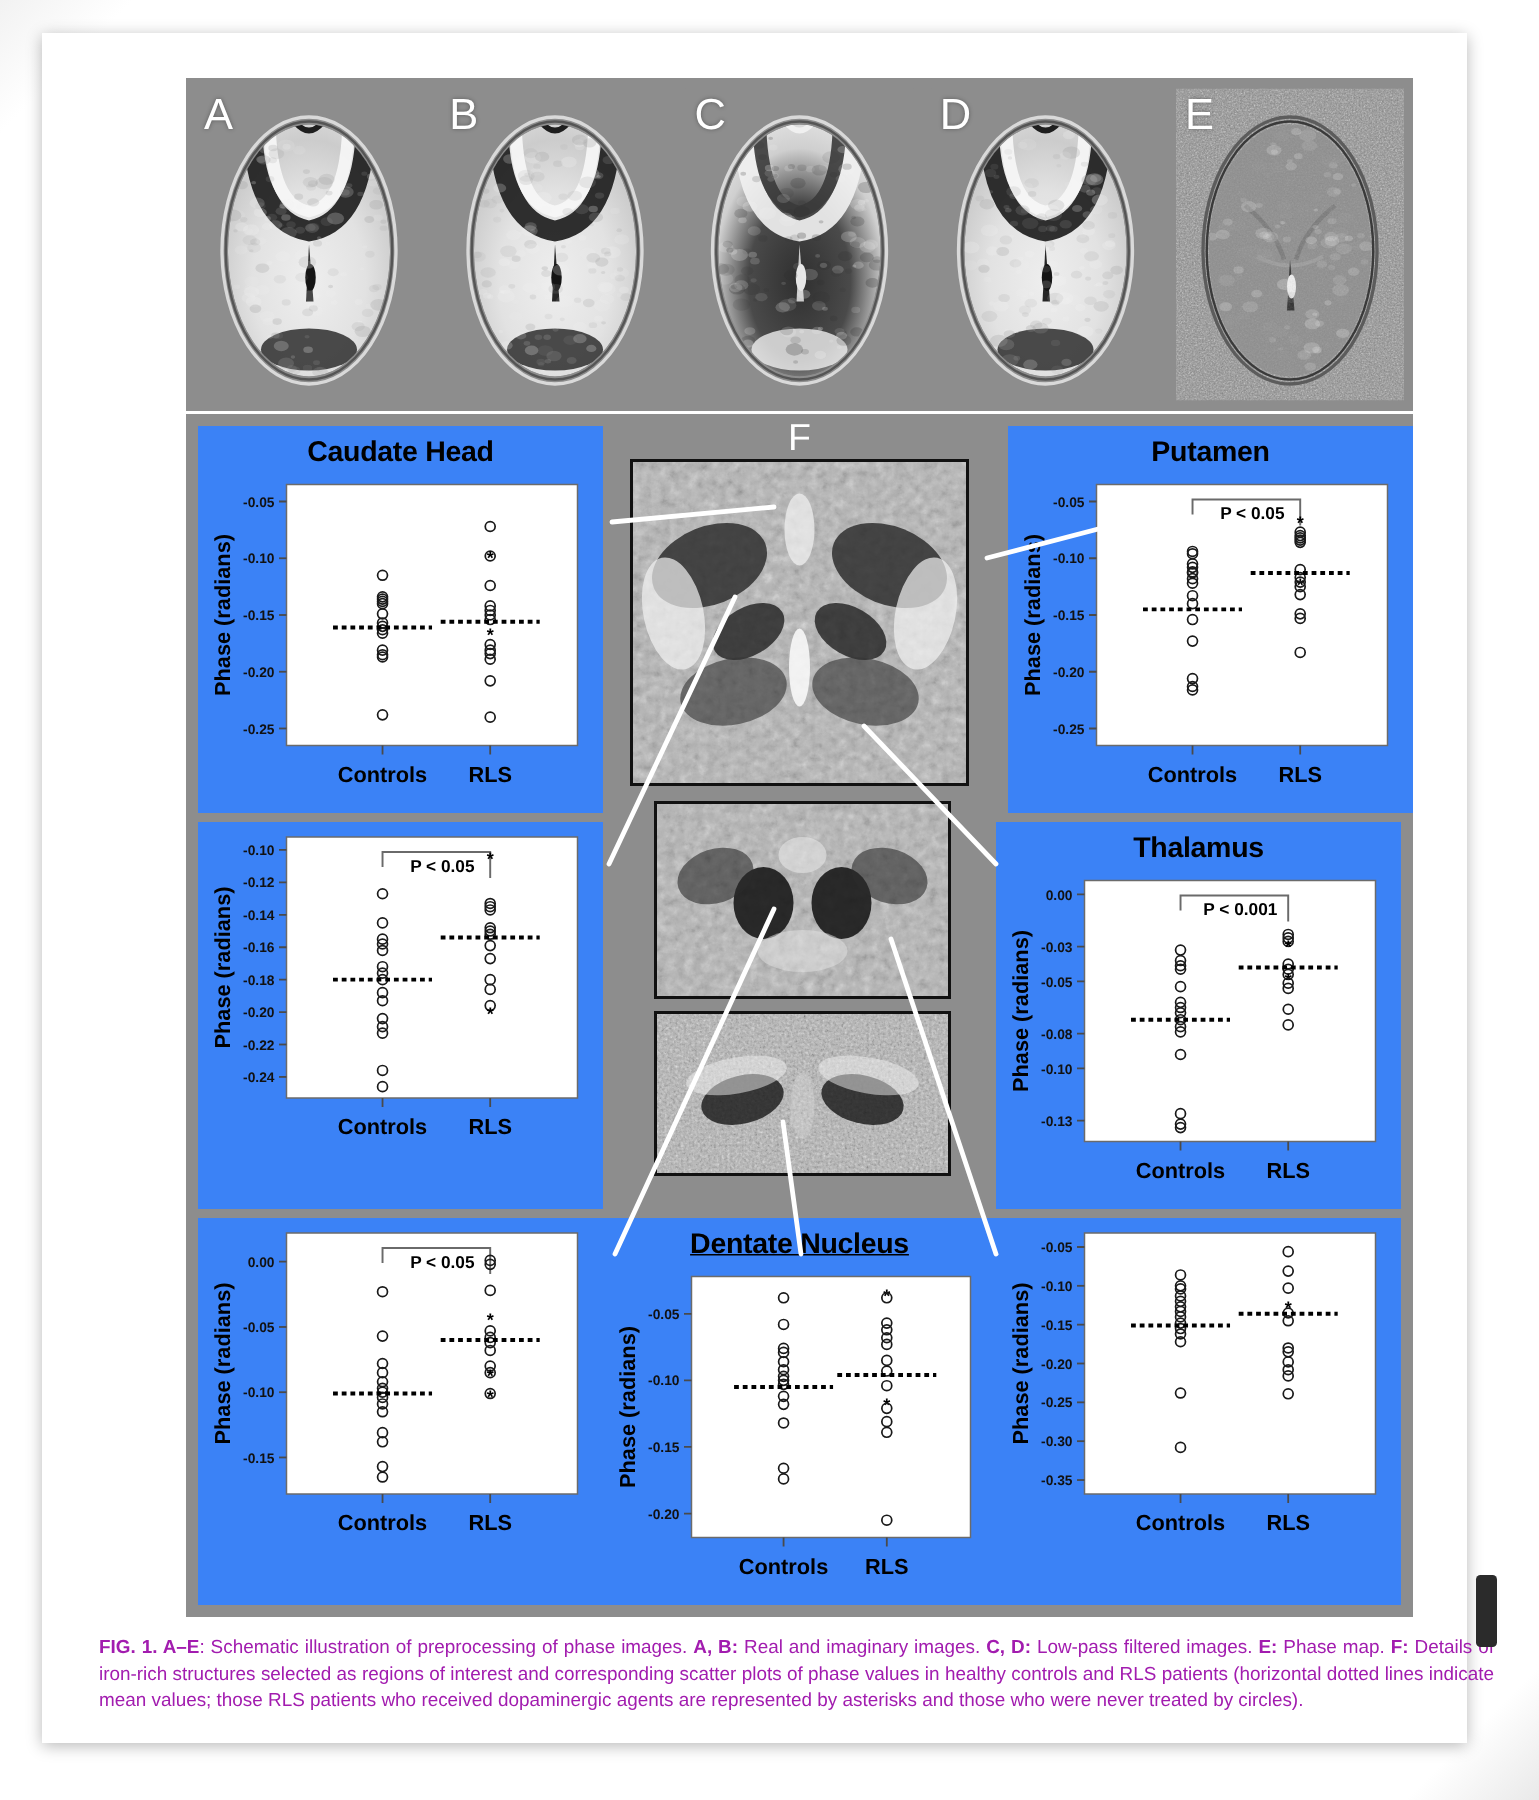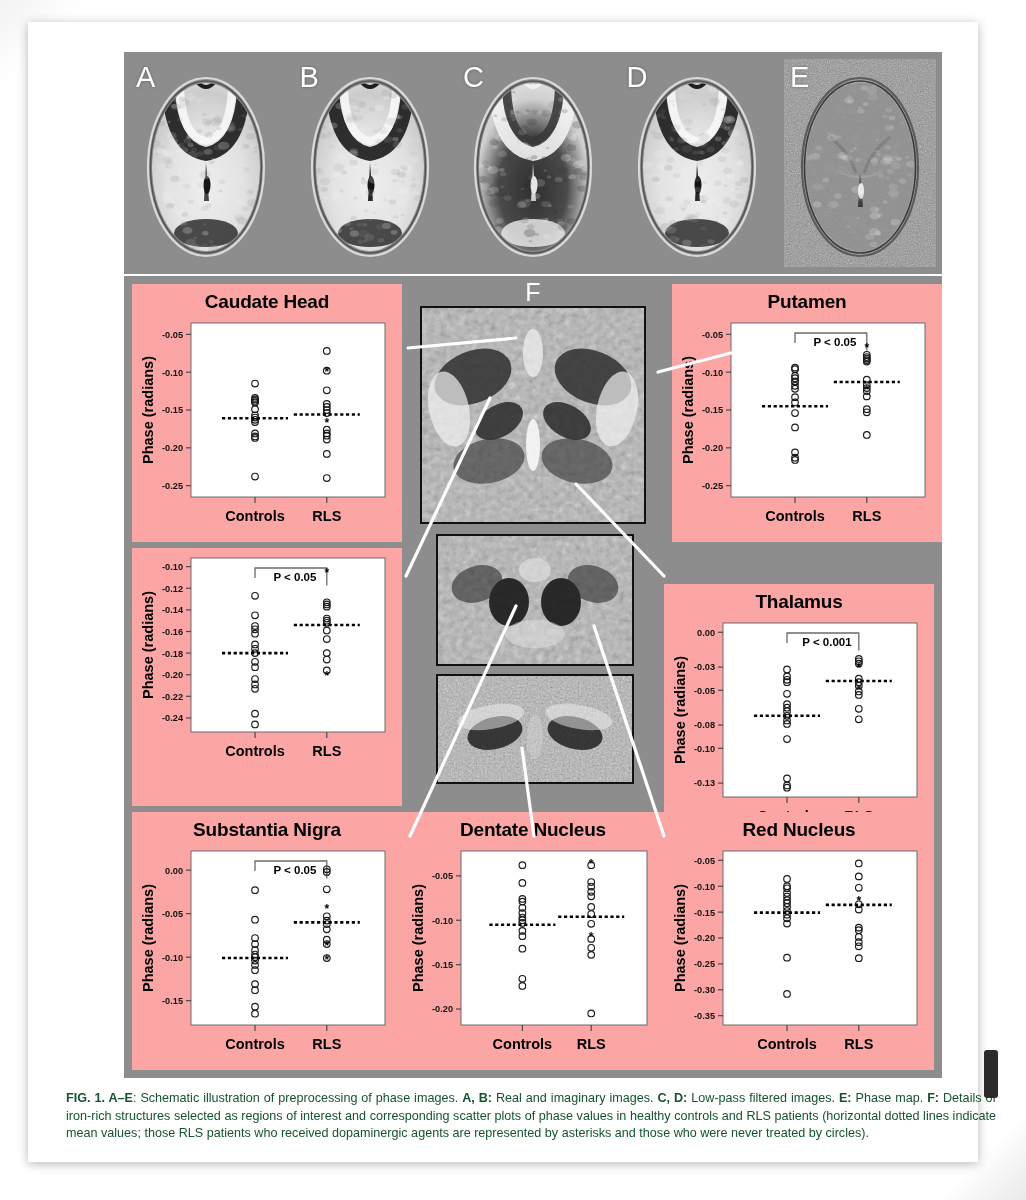--- a/index.html
+++ b/index.html
@@ -45,39 +45,39 @@
     background:#8d8d8d;
     box-sizing:border-box;
   }
   .F-label{
     position:absolute;left:0;top:2px;width:100%;text-align:center;
     color:#ffffff;font-size:25px;font-weight:400;
   }
 
   
   .card{
-    position:absolute;background:#fca5a5;box-sizing:border-box;
+    position:absolute;background:#3b82f6;box-sizing:border-box;
   }
   .card-title{
     width:100%;text-align:center;font-weight:bold;color:#000;
     font-size:19px;letter-spacing:-.2px;margin-top:7px;
   }
   .plotwrap{position:relative;width:100%;}
   .plot-svg{display:block;margin:0 auto;}
 
   
   .detail{position:absolute;border:2px solid #111;box-sizing:border-box;overflow:hidden;background:#9a9a9a;}
 
   
   .leaders{position:absolute;left:0;top:0;width:818px;height:802px;pointer-events:none;}
 
   
   .caption{
     position:absolute;left:38px;top:1068px;width:930px;
-    font-size:12.6px;line-height:17.5px;color:#14532d;
+    font-size:12.6px;line-height:17.5px;color:#a21caf;
     font-family:"Liberation Sans", sans-serif;
     text-align:justify;
   }
   .caption b{font-weight:bold;}
 </style>
 </head>
 <body>
 
 <div class="page">
   <div class="sheet">
@@ -1073,21 +1073,21 @@
                 <circle cx="187.79999999999998" cy="91.05590062111803" r="3.3" fill="none" stroke="#1a1a1a" stroke-width="1.15"></circle>
                 <circle cx="187.79999999999998" cy="105.1055900621118" r="3.3" fill="none" stroke="#1a1a1a" stroke-width="1.15"></circle>
                 <circle cx="187.79999999999998" cy="111.59006211180125" r="3.3" fill="none" stroke="#1a1a1a" stroke-width="1.15"></circle>
                 <circle cx="187.79999999999998" cy="122.39751552795032" r="3.3" fill="none" stroke="#1a1a1a" stroke-width="1.15"></circle>
                 <text x="187.79999999999998" y="132.30124223602485" text-anchor="middle" font-size="12" font-weight="bold" font-family="&quot;Liberation Sans&quot;, sans-serif" fill="#000">*</text>
                 <line x1="154.79999999999998" y1="77.00621118012421" x2="220.79999999999998" y2="77.00621118012421" stroke="#000" stroke-width="2.6" stroke-dasharray="3.2,2.6" stroke-linecap="butt"></line>
               </g>
             </svg>
           </div>
         </div>
-        <div class="card" style="left: 540px; top: 272px; width: 270px; height: 258px; margin-top: 36px;">
+        <div class="card" style="left: 540px; top: 272px; width: 270px; height: 258px;">
           <div class="card-title">Thalamus</div>
           <div class="plotwrap">
             <svg width="256" height="218" viewBox="0 0 256 218" class="plot-svg">
               <rect x="52" y="10" width="194" height="174" fill="#fff" stroke="#6b6b6b" stroke-width="1"></rect>
               <line x1="47" y1="19.28" x2="52" y2="19.28" stroke="#4a4a4a" stroke-width="1.2"></line>
               <text x="44" y="22.68" text-anchor="end" font-size="9.2" font-weight="bold" font-family="&quot;Liberation Sans&quot;, sans-serif" fill="#111">0.00</text>
               <line x1="47" y1="54.08000000000001" x2="52" y2="54.08000000000001" stroke="#4a4a4a" stroke-width="1.2"></line>
               <text x="44" y="57.48000000000001" text-anchor="end" font-size="9.2" font-weight="bold" font-family="&quot;Liberation Sans&quot;, sans-serif" fill="#111">-0.03</text>
               <line x1="47" y1="77.28" x2="52" y2="77.28" stroke="#4a4a4a" stroke-width="1.2"></line>
               <text x="44" y="80.68" text-anchor="end" font-size="9.2" font-weight="bold" font-family="&quot;Liberation Sans&quot;, sans-serif" fill="#111">-0.05</text>
@@ -1134,21 +1134,20 @@
                 <circle cx="187.79999999999998" cy="78.44" r="3.3" fill="none" stroke="#1a1a1a" stroke-width="1.15"></circle>
                 <circle cx="187.79999999999998" cy="81.92" r="3.3" fill="none" stroke="#1a1a1a" stroke-width="1.15"></circle>
                 <circle cx="187.79999999999998" cy="95.84000000000002" r="3.3" fill="none" stroke="#1a1a1a" stroke-width="1.15"></circle>
                 <circle cx="187.79999999999998" cy="106.28000000000002" r="3.3" fill="none" stroke="#1a1a1a" stroke-width="1.15"></circle>
                 <line x1="154.79999999999998" y1="68.00000000000003" x2="220.79999999999998" y2="68.00000000000003" stroke="#000" stroke-width="2.6" stroke-dasharray="3.2,2.6" stroke-linecap="butt"></line>
               </g>
             </svg>
           </div>
         </div>
         <div class="card" style="left: 8px; top: 536px; width: 270px; height: 258px;">
-          <div class="card-title">Substantia Nigra</div>
           <div class="plotwrap">
             <svg width="256" height="218" viewBox="0 0 256 218" class="plot-svg">
               <rect x="52" y="10" width="194" height="174" fill="#fff" stroke="#6b6b6b" stroke-width="1"></rect>
               <line x1="47" y1="29.139999999999986" x2="52" y2="29.139999999999986" stroke="#4a4a4a" stroke-width="1.2"></line>
               <text x="44" y="32.539999999999985" text-anchor="end" font-size="9.2" font-weight="bold" font-family="&quot;Liberation Sans&quot;, sans-serif" fill="#111">0.00</text>
               <line x1="47" y1="72.64" x2="52" y2="72.64" stroke="#4a4a4a" stroke-width="1.2"></line>
               <text x="44" y="76.04" text-anchor="end" font-size="9.2" font-weight="bold" font-family="&quot;Liberation Sans&quot;, sans-serif" fill="#111">-0.05</text>
               <line x1="47" y1="116.14" x2="52" y2="116.14" stroke="#4a4a4a" stroke-width="1.2"></line>
               <text x="44" y="119.54" text-anchor="end" font-size="9.2" font-weight="bold" font-family="&quot;Liberation Sans&quot;, sans-serif" fill="#111">-0.10</text>
               <line x1="47" y1="159.64000000000001" x2="52" y2="159.64000000000001" stroke="#4a4a4a" stroke-width="1.2"></line>
@@ -1189,21 +1188,21 @@
                 <circle cx="187.79999999999998" cy="98.74" r="3.3" fill="none" stroke="#1a1a1a" stroke-width="1.15"></circle>
                 <circle cx="187.79999999999998" cy="103.09" r="3.3" fill="none" stroke="#1a1a1a" stroke-width="1.15"></circle>
                 <text x="187.79999999999998" y="109.33" text-anchor="middle" font-size="12" font-weight="bold" font-family="&quot;Liberation Sans&quot;, sans-serif" fill="#000">*</text>
                 <circle cx="187.79999999999998" cy="117.01" r="3.3" fill="none" stroke="#1a1a1a" stroke-width="1.15"></circle>
                 <text x="187.79999999999998" y="123.25" text-anchor="middle" font-size="12" font-weight="bold" font-family="&quot;Liberation Sans&quot;, sans-serif" fill="#000">*</text>
                 <line x1="154.79999999999998" y1="81.34" x2="220.79999999999998" y2="81.34" stroke="#000" stroke-width="2.6" stroke-dasharray="3.2,2.6" stroke-linecap="butt"></line>
               </g>
             </svg>
           </div>
         </div>
-        <div class="card" style="left: 278px; top: 536px; width: 262px; height: 258px;">
+        <div class="card" style="left: 278px; top: 536px; width: 262px; height: 258px; text-decoration: underline;">
           <div class="card-title">Dentate Nucleus</div>
           <div class="plotwrap">
             <svg width="248" height="218" viewBox="0 0 248 218" class="plot-svg">
               <rect x="52" y="10" width="186" height="174" fill="#fff" stroke="#6b6b6b" stroke-width="1"></rect>
               <line x1="47" y1="34.85714285714289" x2="52" y2="34.85714285714289" stroke="#4a4a4a" stroke-width="1.2"></line>
               <text x="44" y="38.25714285714289" text-anchor="end" font-size="9.2" font-weight="bold" font-family="&quot;Liberation Sans&quot;, sans-serif" fill="#111">-0.05</text>
               <line x1="47" y1="79.24489795918369" x2="52" y2="79.24489795918369" stroke="#4a4a4a" stroke-width="1.2"></line>
               <text x="44" y="82.6448979591837" text-anchor="end" font-size="9.2" font-weight="bold" font-family="&quot;Liberation Sans&quot;, sans-serif" fill="#111">-0.10</text>
               <line x1="47" y1="123.63265306122449" x2="52" y2="123.63265306122449" stroke="#4a4a4a" stroke-width="1.2"></line>
               <text x="44" y="127.0326530612245" text-anchor="end" font-size="9.2" font-weight="bold" font-family="&quot;Liberation Sans&quot;, sans-serif" fill="#111">-0.15</text>
@@ -1245,21 +1244,20 @@
                 <circle cx="182.2" cy="97.88775510204081" r="3.3" fill="none" stroke="#1a1a1a" stroke-width="1.15"></circle>
                 <circle cx="182.2" cy="106.76530612244899" r="3.3" fill="none" stroke="#1a1a1a" stroke-width="1.15"></circle>
                 <circle cx="182.2" cy="113.86734693877553" r="3.3" fill="none" stroke="#1a1a1a" stroke-width="1.15"></circle>
                 <circle cx="182.2" cy="172.45918367346937" r="3.3" fill="none" stroke="#1a1a1a" stroke-width="1.15"></circle>
                 <line x1="149.2" y1="75.69387755102042" x2="215.2" y2="75.69387755102042" stroke="#000" stroke-width="2.6" stroke-dasharray="3.2,2.6" stroke-linecap="butt"></line>
               </g>
             </svg>
           </div>
         </div>
         <div class="card" style="left: 540px; top: 536px; width: 270px; height: 258px;">
-          <div class="card-title">Red Nucleus</div>
           <div class="plotwrap">
             <svg width="256" height="218" viewBox="0 0 256 218" class="plot-svg">
               <rect x="52" y="10" width="194" height="174" fill="#fff" stroke="#6b6b6b" stroke-width="1"></rect>
               <line x1="47" y1="19.321428571428555" x2="52" y2="19.321428571428555" stroke="#4a4a4a" stroke-width="1.2"></line>
               <text x="44" y="22.721428571428554" text-anchor="end" font-size="9.2" font-weight="bold" font-family="&quot;Liberation Sans&quot;, sans-serif" fill="#111">-0.05</text>
               <line x1="47" y1="45.214285714285694" x2="52" y2="45.214285714285694" stroke="#4a4a4a" stroke-width="1.2"></line>
               <text x="44" y="48.61428571428569" text-anchor="end" font-size="9.2" font-weight="bold" font-family="&quot;Liberation Sans&quot;, sans-serif" fill="#111">-0.10</text>
               <line x1="47" y1="71.10714285714285" x2="52" y2="71.10714285714285" stroke="#4a4a4a" stroke-width="1.2"></line>
               <text x="44" y="74.50714285714285" text-anchor="end" font-size="9.2" font-weight="bold" font-family="&quot;Liberation Sans&quot;, sans-serif" fill="#111">-0.15</text>
               <line x1="47" y1="97" x2="52" y2="97" stroke="#4a4a4a" stroke-width="1.2"></line>

